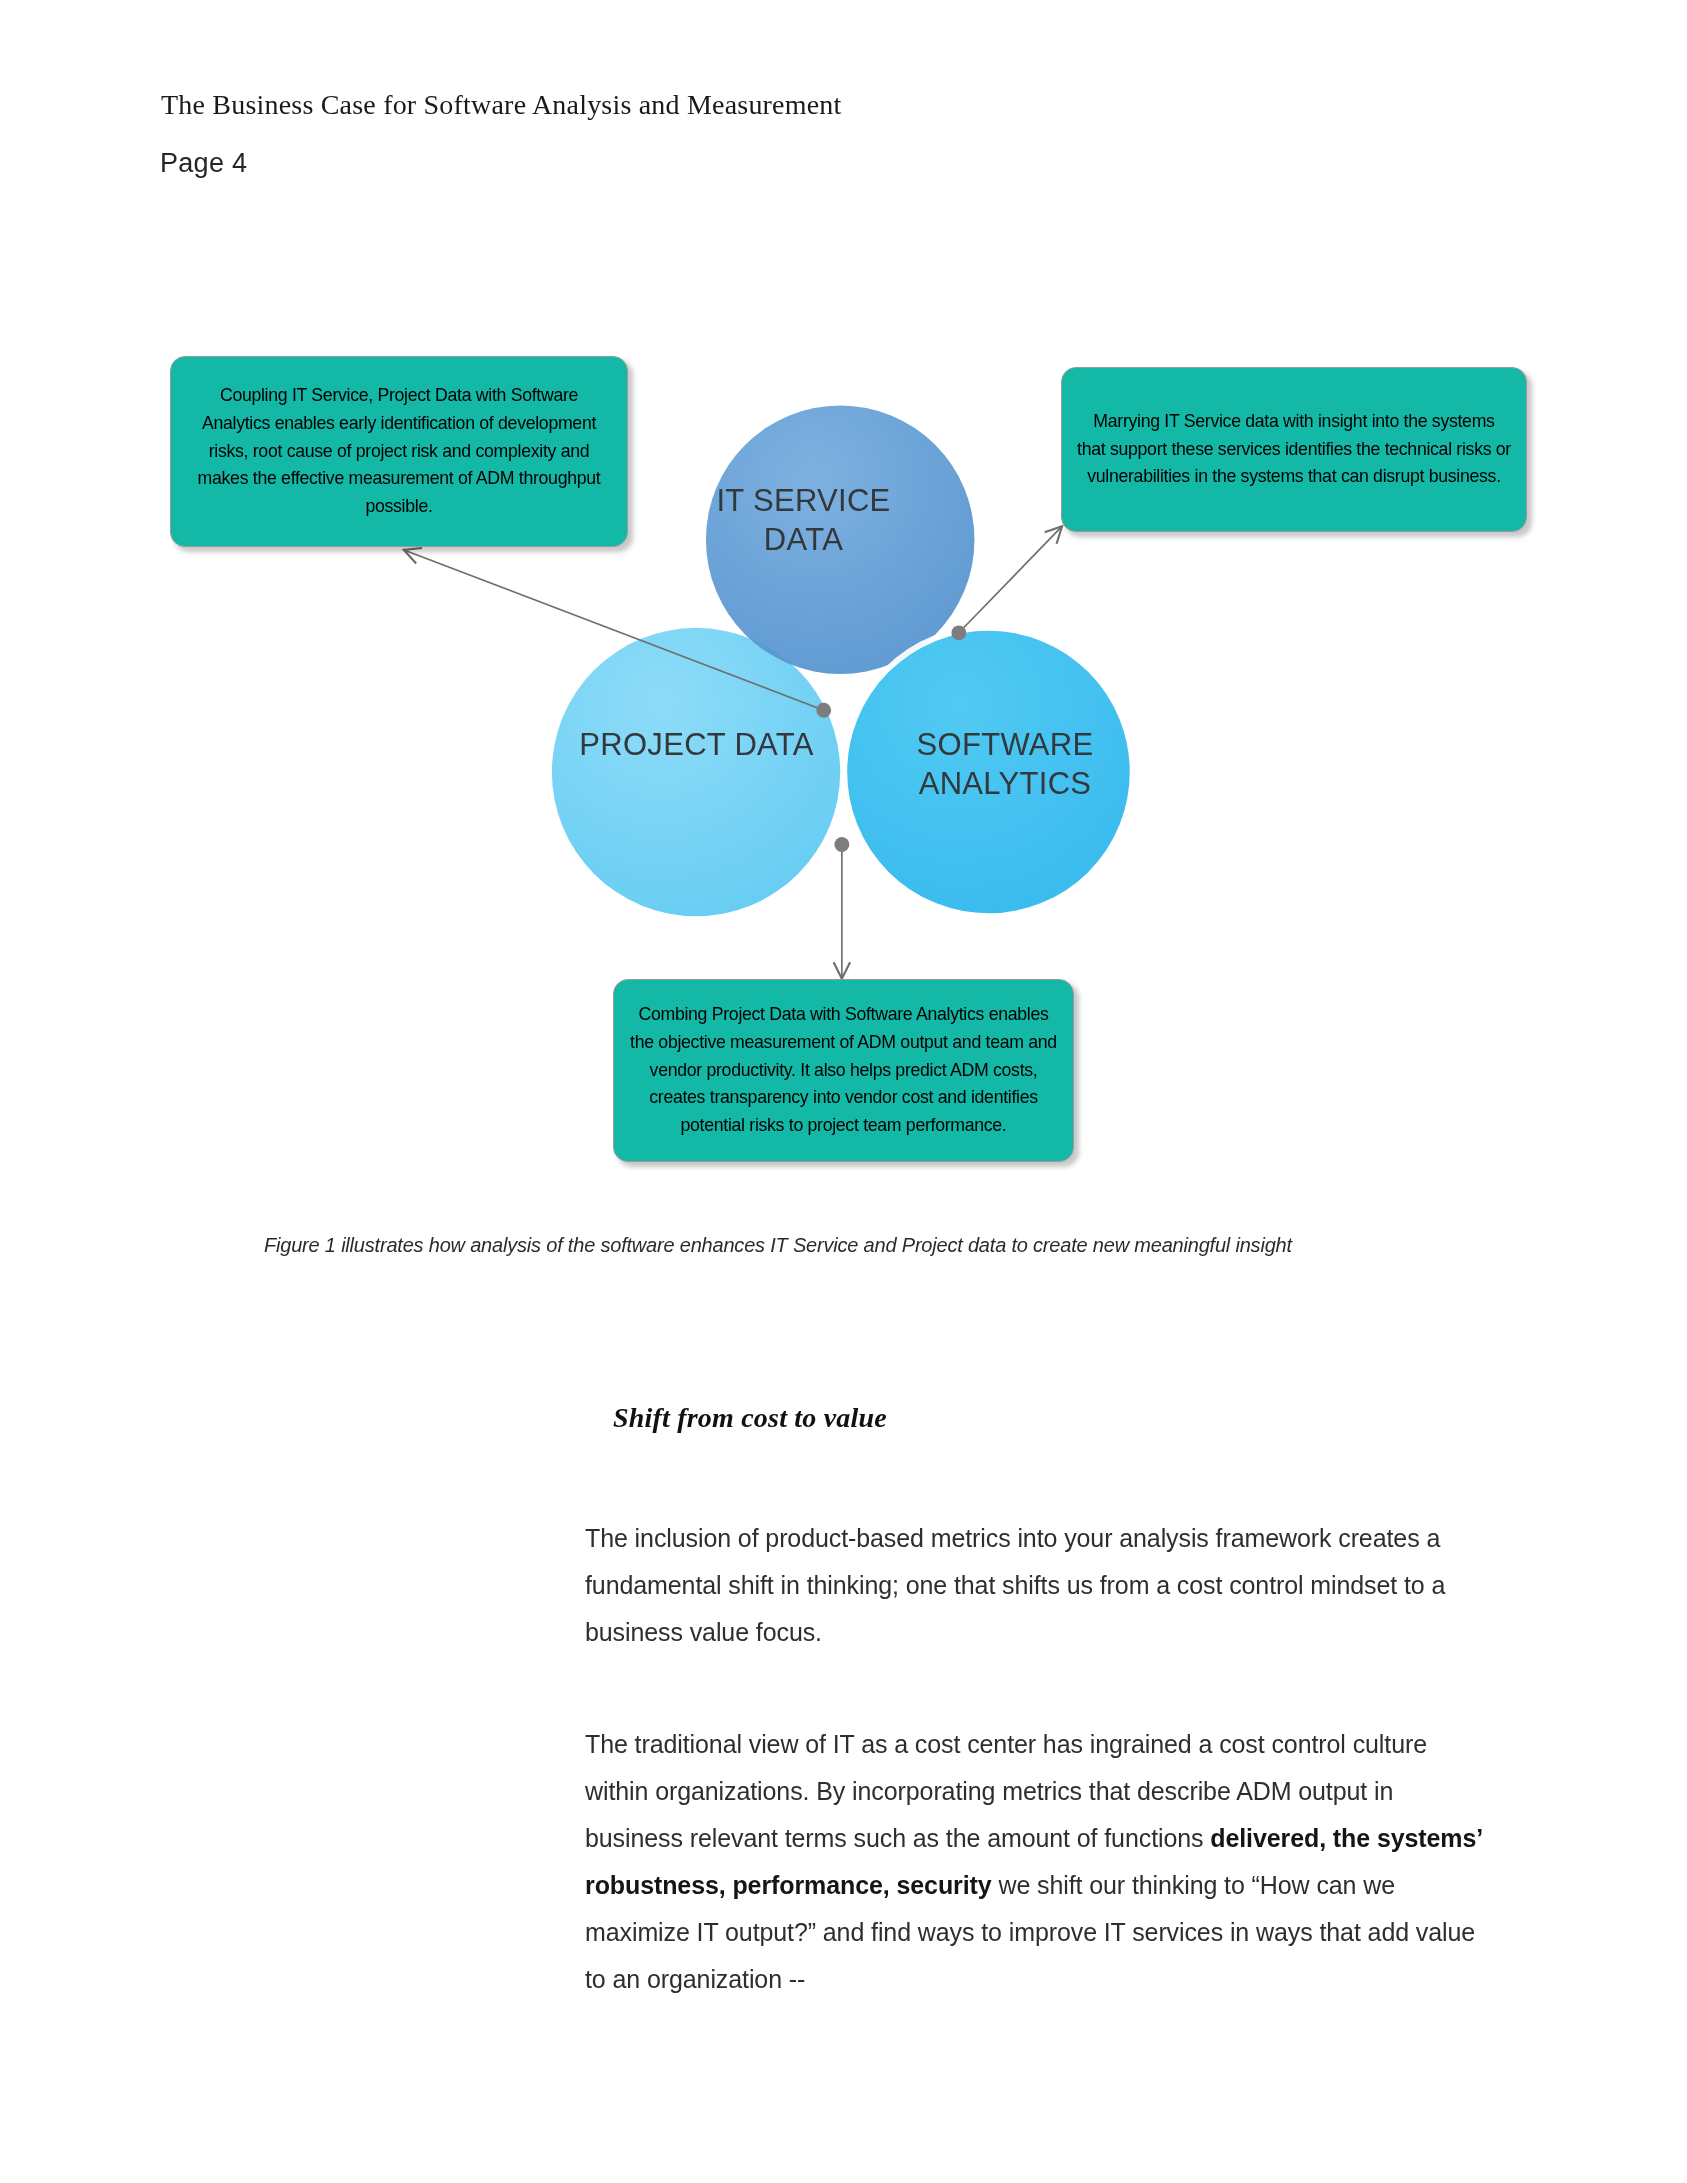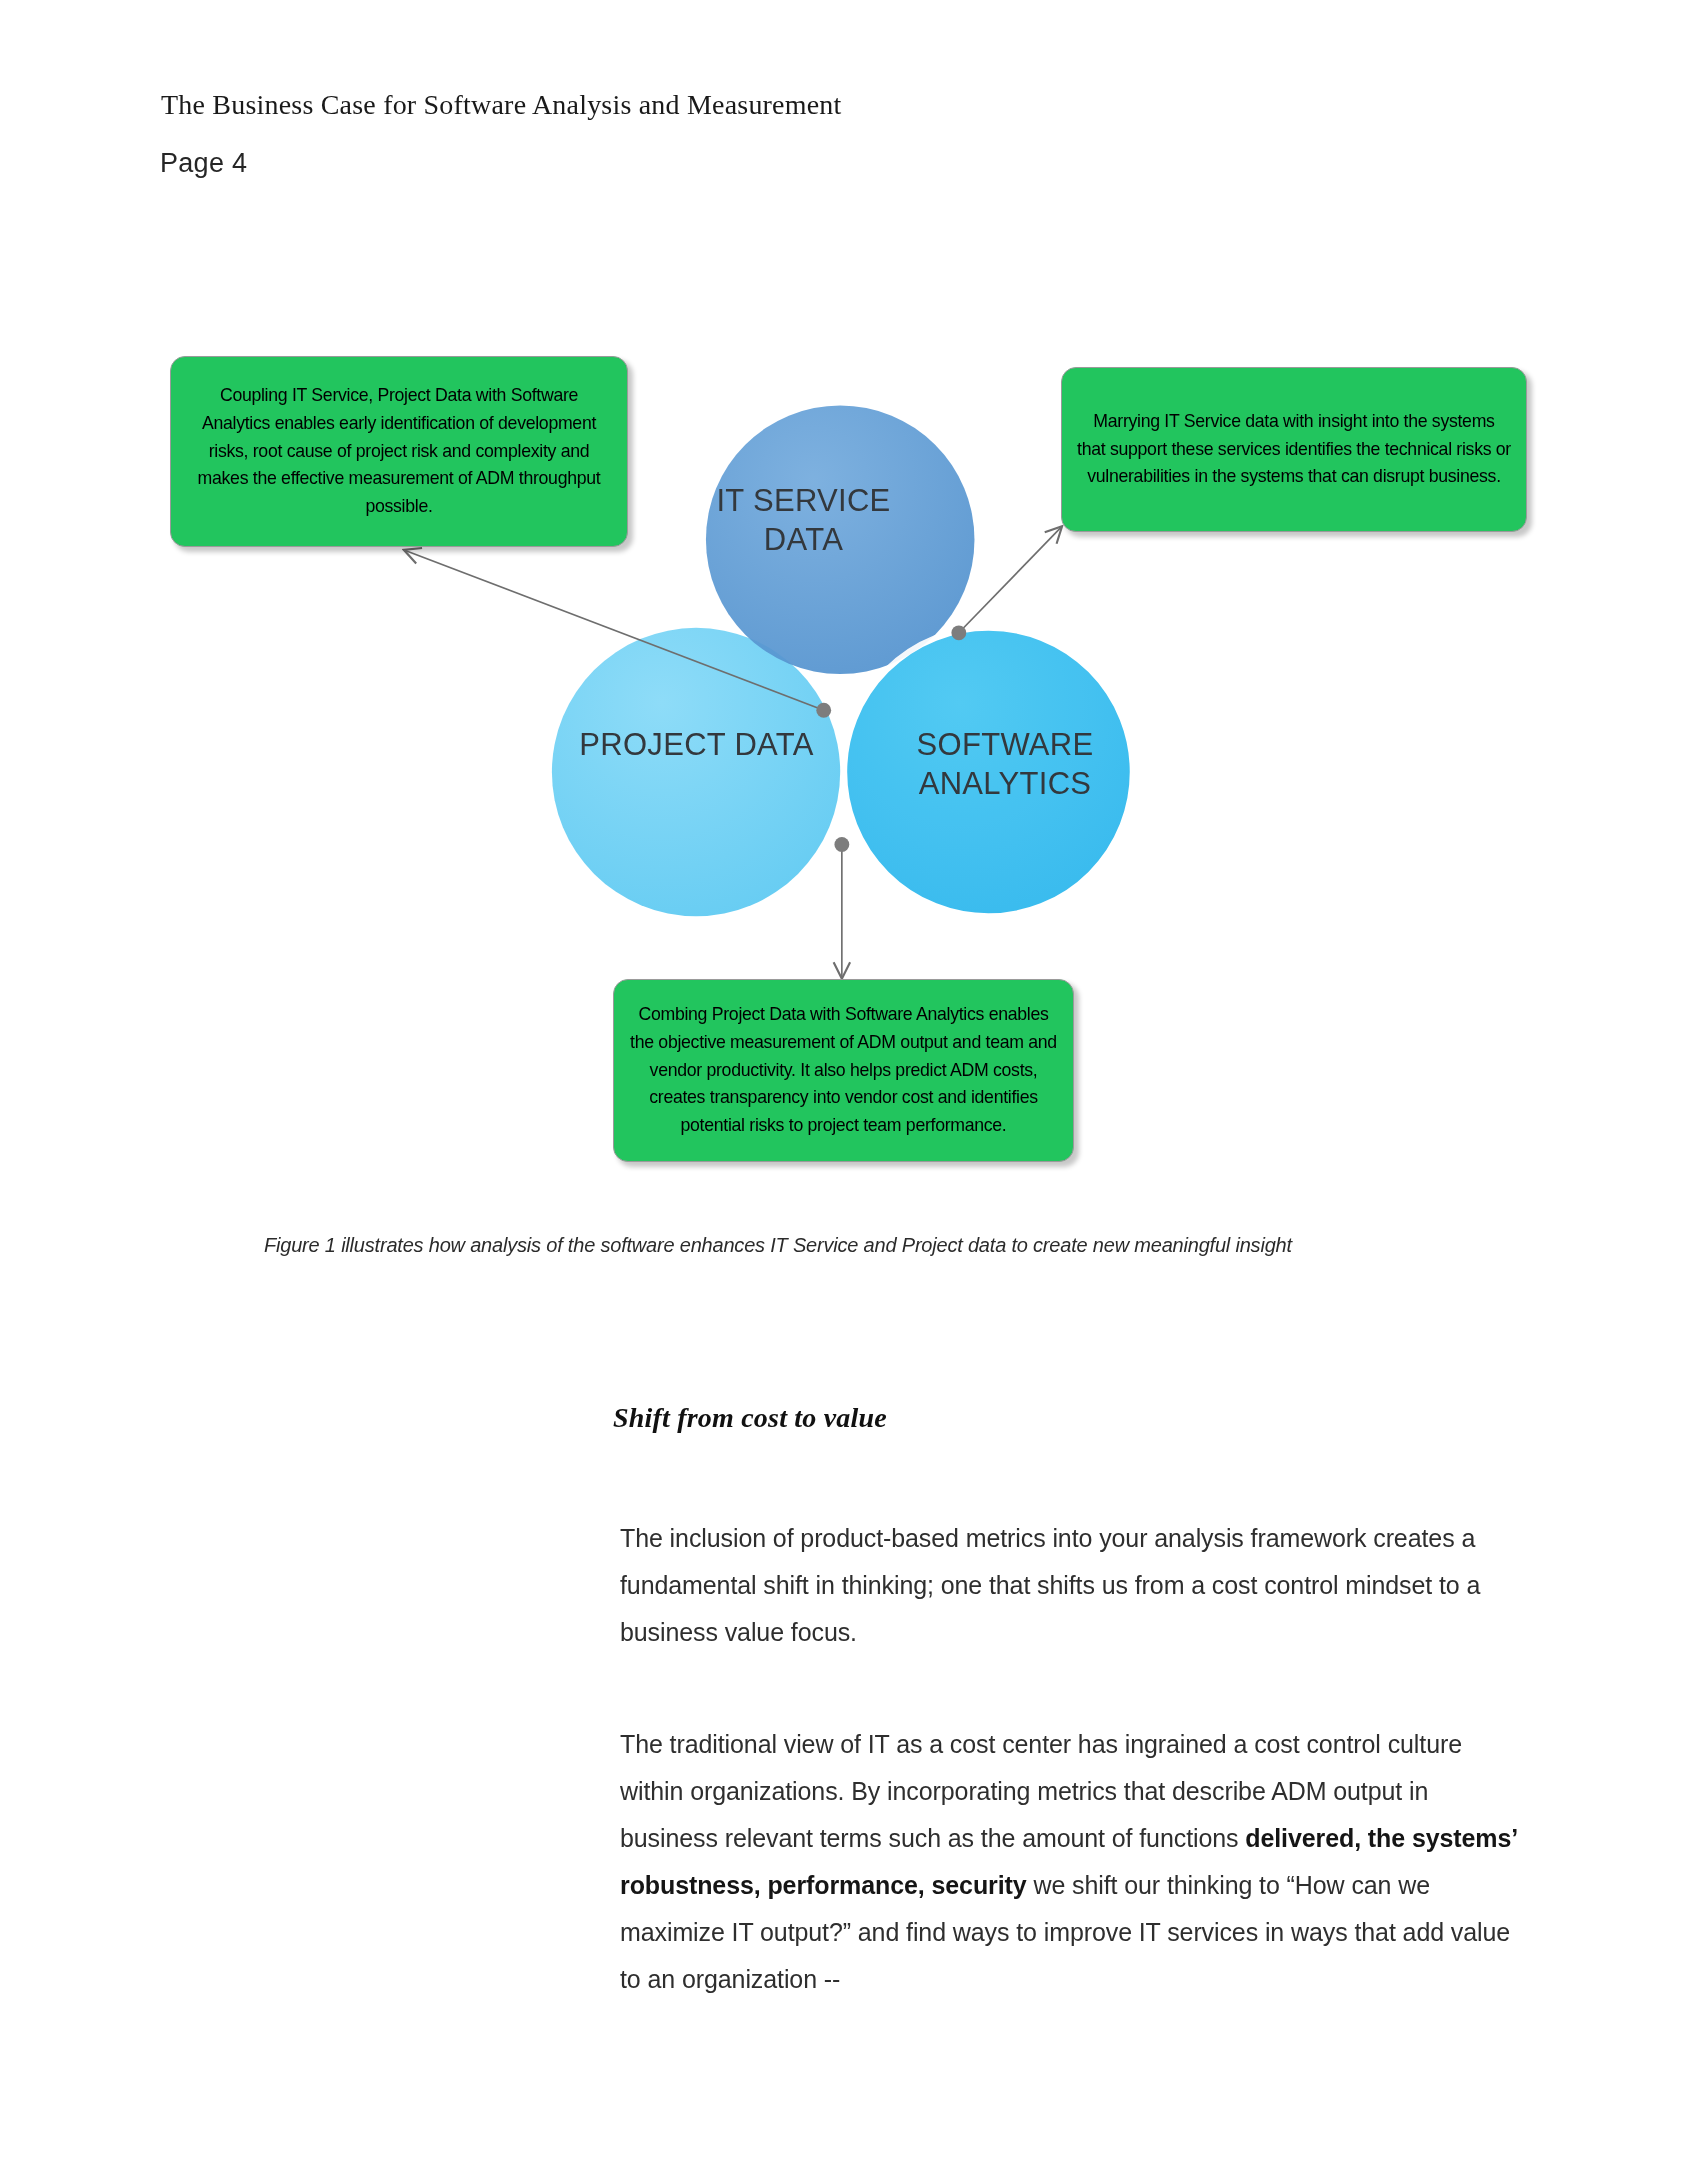--- a/index.html
+++ b/index.html
@@ -56,21 +56,21 @@
   .figure svg {
     position: absolute;
     left: 0;
     top: 0;
   }
 
   
   .callout {
     position: absolute;
     box-sizing: border-box;
-    background: #22c55e;
+    background: #14b8a6;
     border: 1.3px solid #9a9a9a;
     border-radius: 15px;
     box-shadow: 4.1px 4.1px 5.8px rgba(0,0,0,0.22);
     display: flex;
     align-items: center;
     justify-content: center;
     text-align: center;
     padding: 8.2px 15px;
     font-family: "Liberation Sans", sans-serif;
     font-size: 17.7px;
@@ -119,21 +119,21 @@
     top: 1402px;
     font-family: "Liberation Serif", serif;
     font-weight: bold;
     font-size: 28px;
     color: #111111;
     letter-spacing: 0.2px;
     font-style: italic;
   }
   .body-para {
     position: absolute;
-    left: 620px;
+    left: 585px;
     width: 898px;
     font-family: "Liberation Sans", sans-serif;
     font-size: 25px;
     line-height: 47px;
     color: #2e2e2e;
     font-weight: 300;
     letter-spacing: -0.1px;
   }
   #para-1 { top: 1490px; }
   #para-2 { top: 1696px; }

